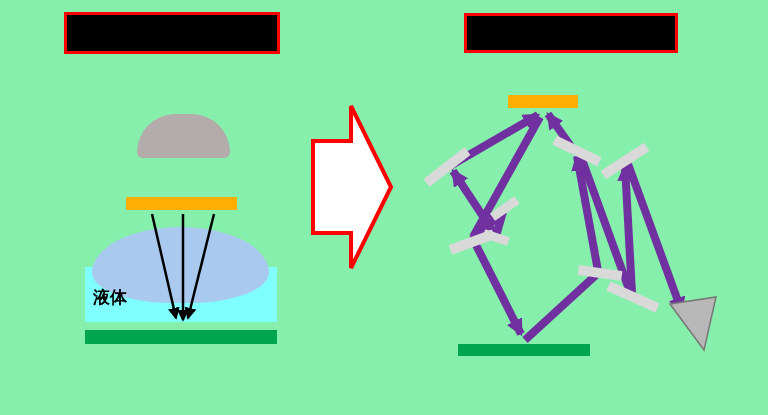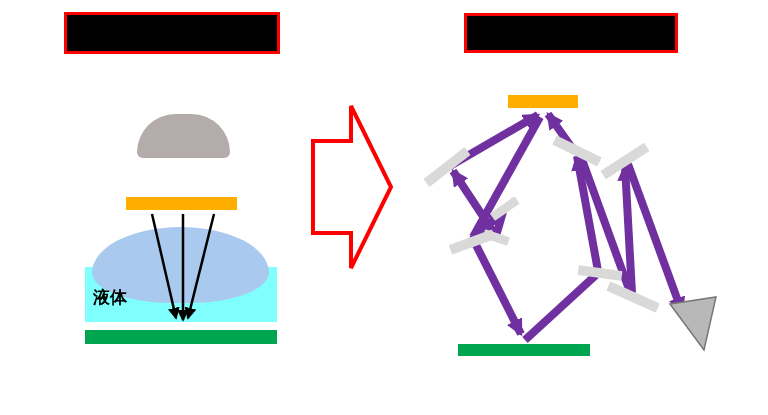--- a/index.html
+++ b/index.html
@@ -1,18 +1,18 @@
 <!DOCTYPE html>
 <html><head>
 <meta charset="utf-8">
 <style>
   html,body { margin:0; padding:0; background:#000; }
   .canvas {
     position:relative; width:768px; height:415px;
-    background:#ffffff; overflow:hidden;
+    background:#86efac; overflow:hidden;
     font-family:"DejaVu Sans", sans-serif;
     text-align:right;
   }
   .title-box {
     position:absolute; border:3px solid #ff0000; background:#000000;
     display:flex; align-items:center; justify-content:center;
     color:#ffffff; font-size:15px;
   }
   .title-box.left  { left:64px;  top:12px; width:210px; height:36px; }
   .title-box.right { left:464px; top:13px; width:208px; height:34px; }

